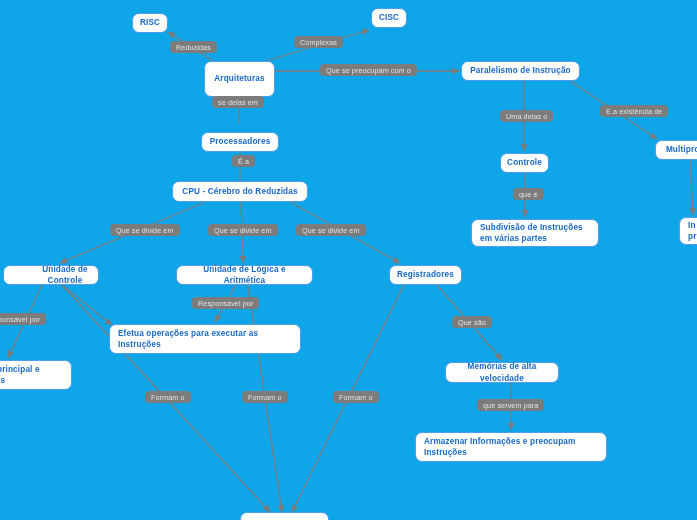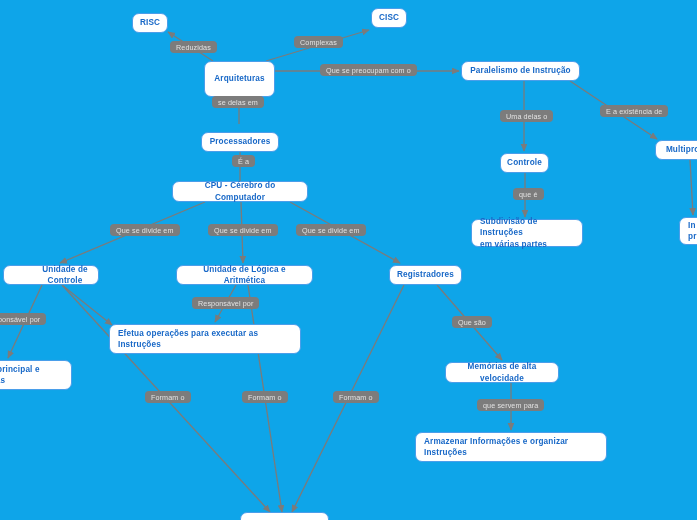--- a/index.html
+++ b/index.html
@@ -104,34 +104,34 @@
       </g>
   </svg>
   <div id="node-layer">
       <div class="node center" style="left: 132px; top: 13px; width: 36px; height: 20px;">RISC</div>
       <div class="node center" style="left: 371px; top: 8px; width: 36px; height: 20px;">CISC</div>
       <div class="node center" style="left: 204px; top: 61px; width: 71px; height: 36px;">Arquiteturas</div>
       <div class="node center" style="left: 461px; top: 61px; width: 119px; height: 20px;">Paralelismo de Instrução</div>
       <div class="node center" style="left: 201px; top: 132px; width: 78px; height: 20px;">Processadores</div>
       <div class="node center" style="left: 500px; top: 153px; width: 49px; height: 20px;">Controle</div>
       <div class="node center" style="left: 655px; top: 140px; width: 60px; height: 20px;">Multiproc</div>
-      <div class="node center" style="left: 172px; top: 181px; width: 136px; height: 21px;">CPU - Cérebro do Computador</div>
-      <div class="node lead" style="left: 471px; top: 219px; width: 112px; height: 28px;">Subdivisão de Instruções
+      <div class="node center" style="left: 172px; top: 181px; width: 136px; height: 21px;">CPU - Cérebro do Reduzidas</div>
+      <div class="node lead" style="left: 471px; top: 219px; width: 128px; height: 28px;">Subdivisão de Instruções
 em várias partes</div>
       <div class="node lead" style="left: 679px; top: 217px; width: 40px; height: 28px;">In
 pr</div>
       <div class="node center" style="left: 3px; top: 265px; width: 96px; height: 20px; padding-left: 36px;">Unidade de Controle</div>
       <div class="node center" style="left: 176px; top: 265px; width: 137px; height: 20px;">Unidade de Lógica e Aritmética</div>
       <div class="node center" style="left: 389px; top: 265px; width: 73px; height: 20px;">Registradores</div>
       <div class="node lead" style="left: 109px; top: 324px; width: 192px; height: 30px;">Efetua operações para executar as
 Instruções</div>
       <div class="node lead" style="left: -30px; top: 360px; width: 102px; height: 30px;">ória principal e
 esmas</div>
       <div class="node center" style="left: 445px; top: 362px; width: 114px; height: 21px;">Memórias de alta velocidade</div>
-      <div class="node lead" style="left: 415px; top: 432px; width: 192px; height: 30px;">Armazenar Informações e organizar
+      <div class="node lead" style="left: 415px; top: 432px; width: 192px; height: 30px;">Armazenar Informações e preocupam
 Instruções</div>
       <div class="node center" style="left: 240px; top: 512px; width: 89px; height: 24px;"></div>
     </div>
   <div id="chip-layer">
       <div class="chip" style="left: 170px; top: 41px;">Reduzidas</div>
       <div class="chip" style="left: 294px; top: 36px;">Complexas</div>
       <div class="chip" style="left: 320px; top: 64px;">Que se preocupam com o</div>
       <div class="chip" style="left: 212px; top: 96px;">se delas em</div>
       <div class="chip" style="left: 500px; top: 110px;">Uma delas o</div>
       <div class="chip" style="left: 600px; top: 105px;">E a existência de</div>

